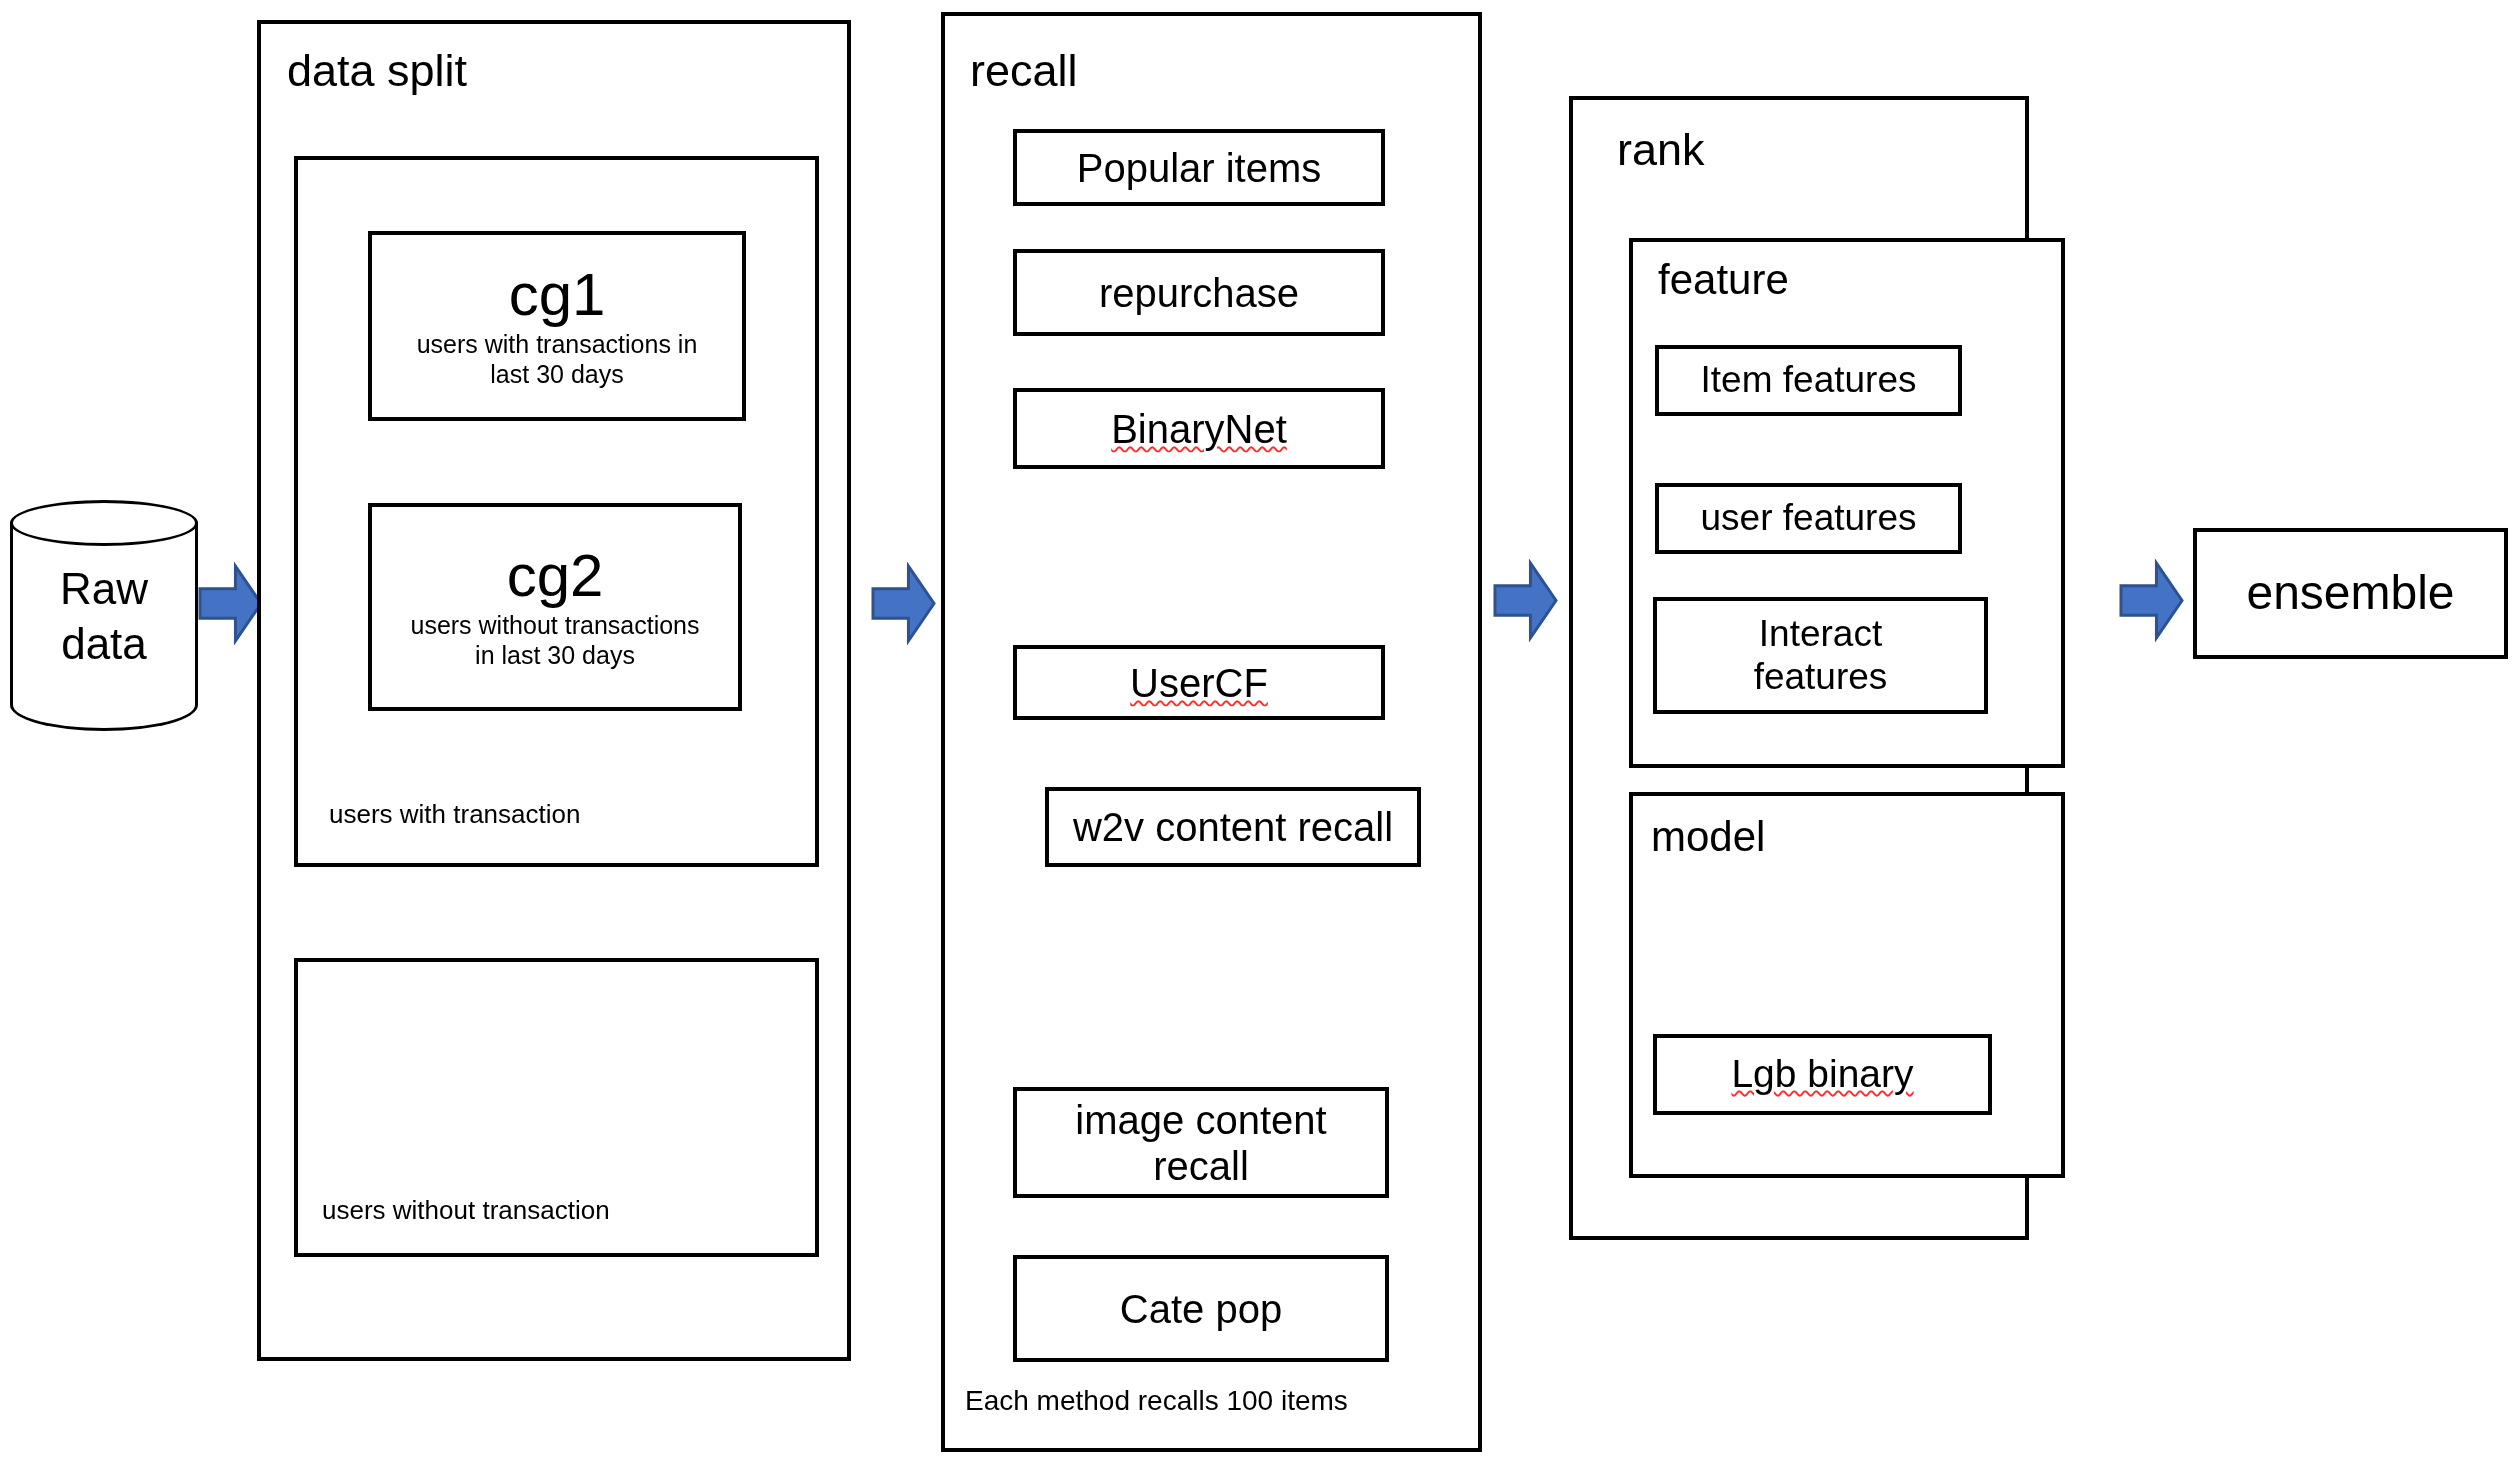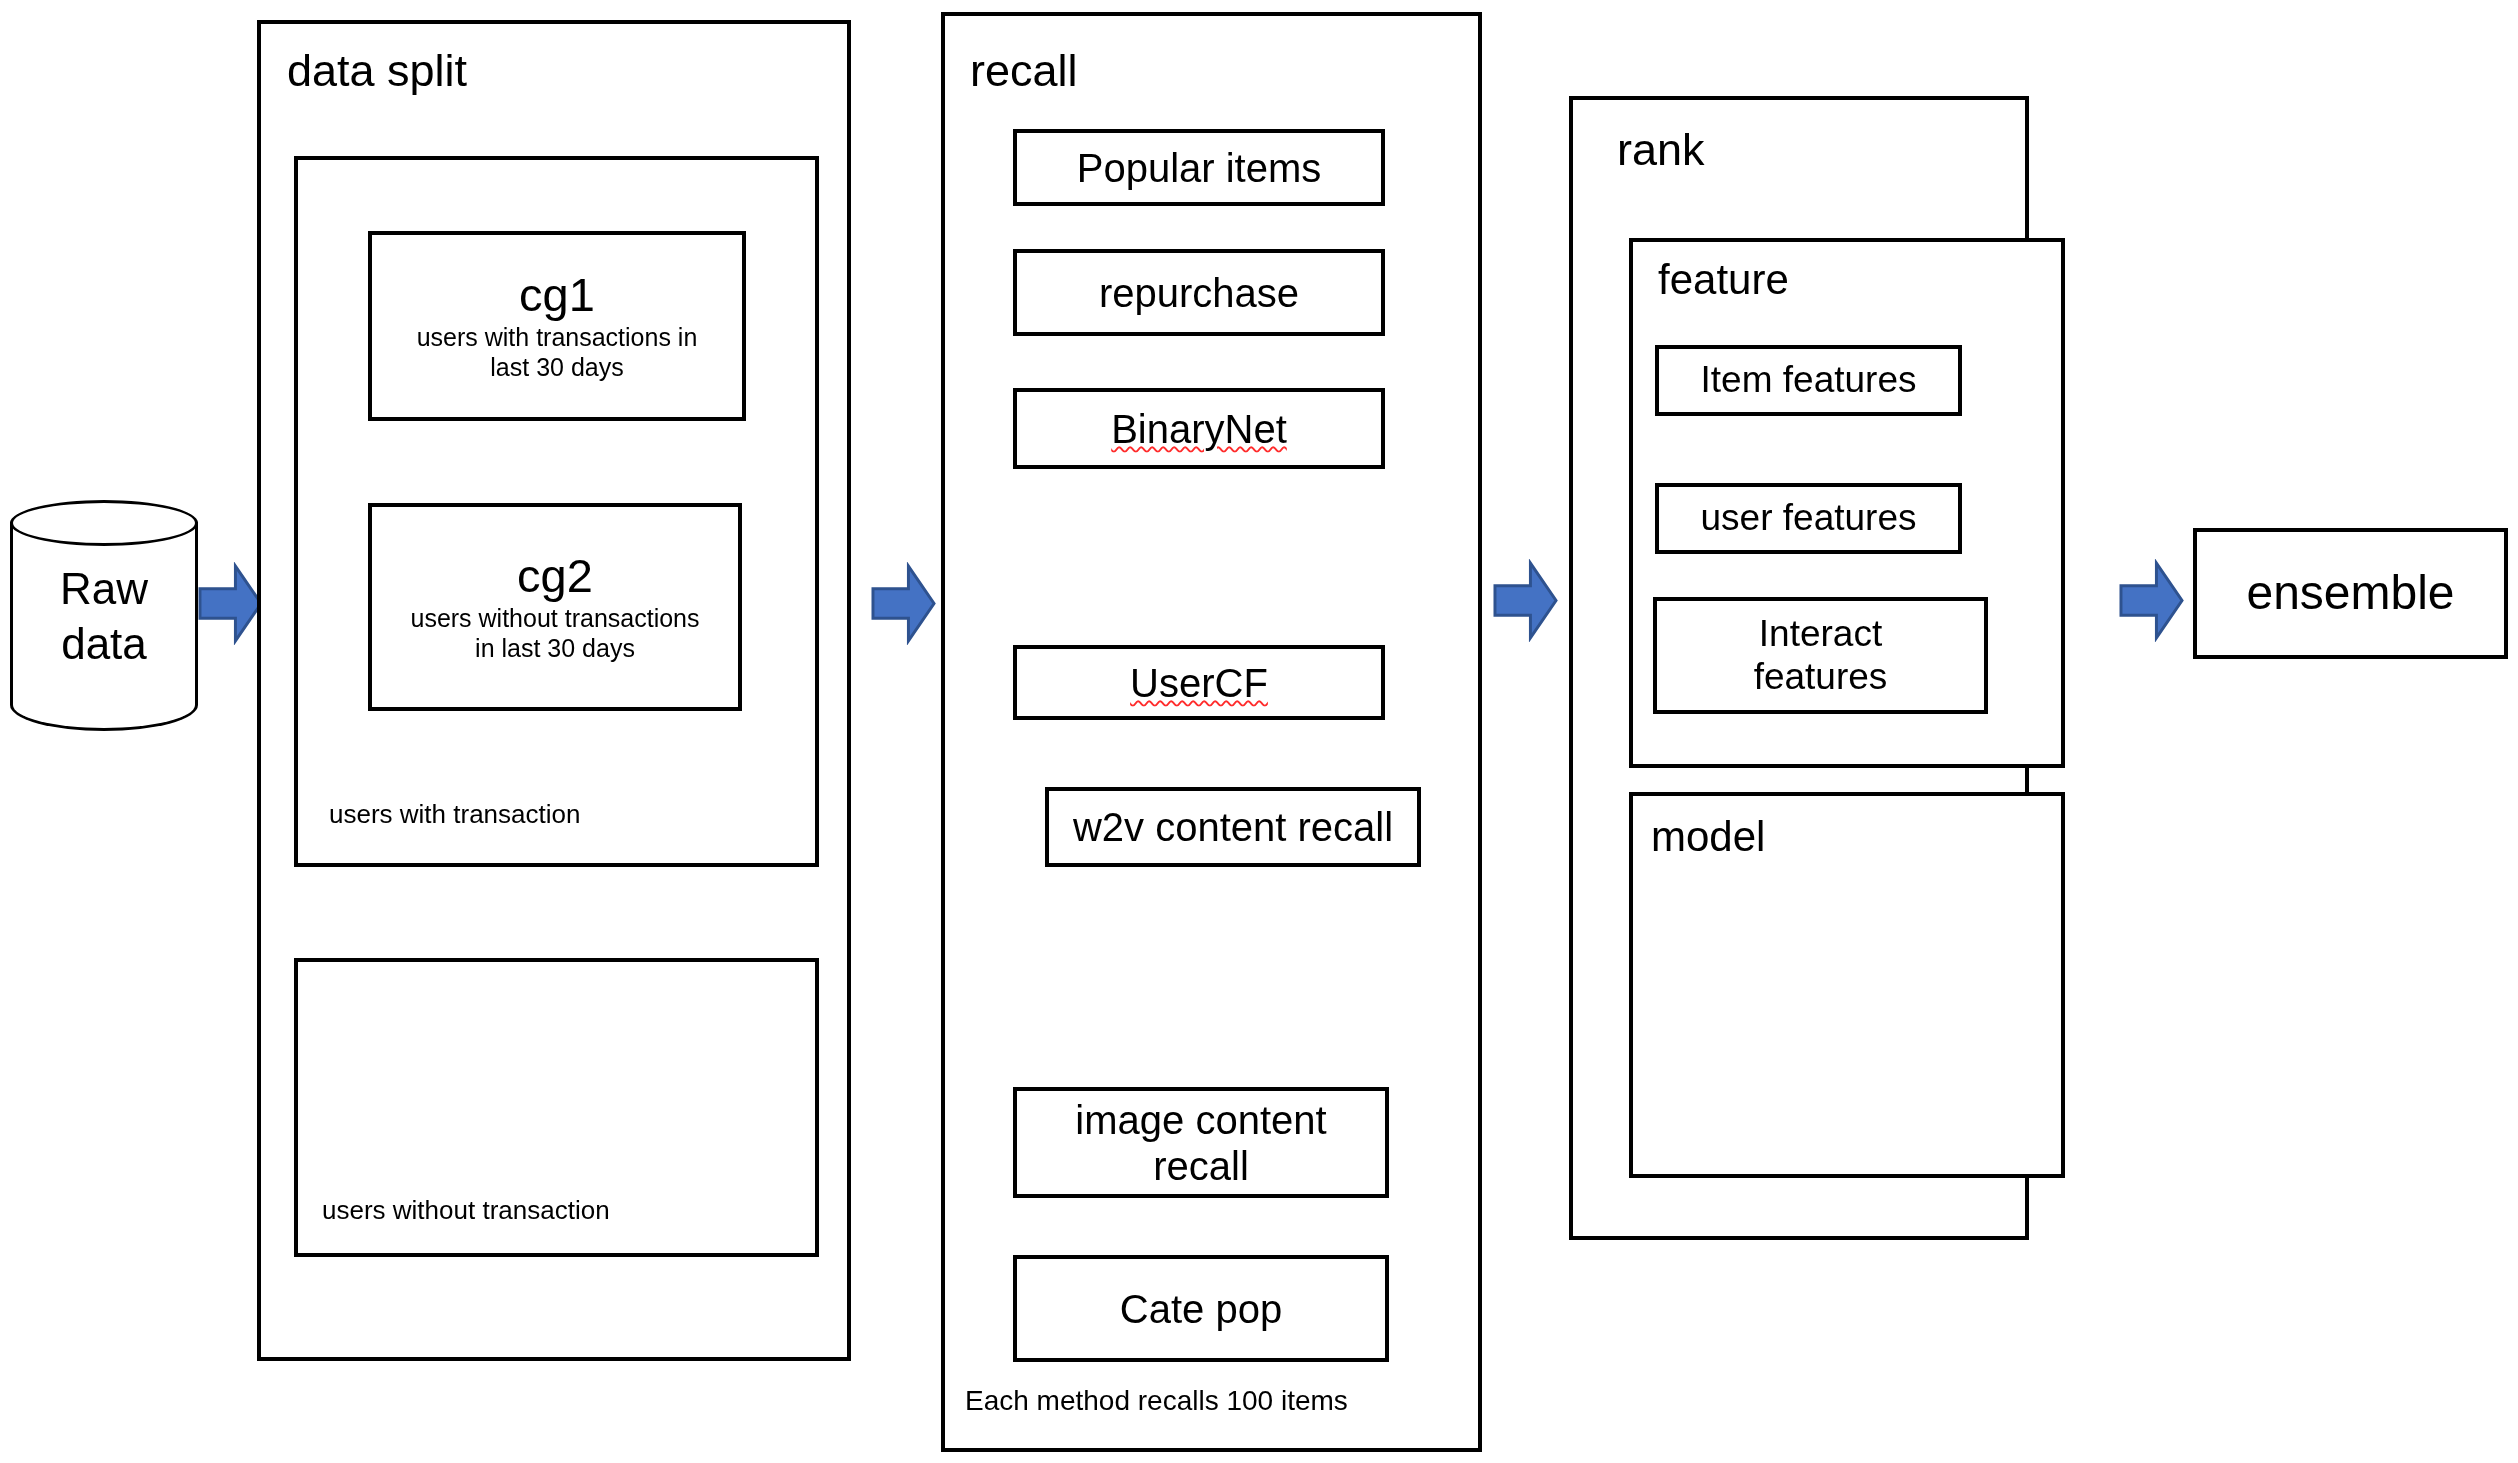--- a/index.html
+++ b/index.html
@@ -46,21 +46,21 @@
     line-height: 1.0;
     white-space: nowrap;
   }
   .caption {
     position: absolute;
     font-size: 26px;
     line-height: 1.1;
     white-space: nowrap;
   }
   .big-label {
-    font-size: 47px;
+    font-size: 60px;
     line-height: 1.05;
   }
   .med-label {
     font-size: 40px;
     line-height: 1.15;
   }
   .sub-label {
     font-size: 25px;
     line-height: 1.18;
     margin-top: 4px;
@@ -210,20 +210,25 @@
   <div class="box" style="left:1655px; top:483px; width:307px; height:71px;">
     <div class="med-label" style="font-size:37px;">user features</div>
   </div>
   <div class="box" style="left:1653px; top:597px; width:335px; height:117px;">
     <div class="med-label" style="font-size:37px; max-width:208px;">Interact features</div>
   </div>
 
   <div class="panel" style="left:1629px; top:792px; width:436px; height:386px;">
   </div>
   <div class="section-title" style="left:1651px; top:816px;">model</div>
+  <div class="box" style="left:1653px; top:1034px; width:339px; height:81px;">
+    <div class="med-label" style="font-size:39px;">
+      <span class="sp">Lgb binary</span>
+    </div>
+  </div>
 
   <div class="arrow" style="left:2119px; top:559px;">
     <svg width="65" height="83" viewBox="0 0 66 84">
       <polygon points="2,27 38,27 38,4 64,42 38,80 38,57 2,57" fill="#4472C4" stroke="#2E528F" stroke-width="3" stroke-linejoin="miter"></polygon>
     </svg>
   </div>
 
   <div class="box" style="left:2193px; top:528px; width:315px; height:131px;">
     <div class="big-label" style="font-size:48px;">ensemble</div>
   </div>

